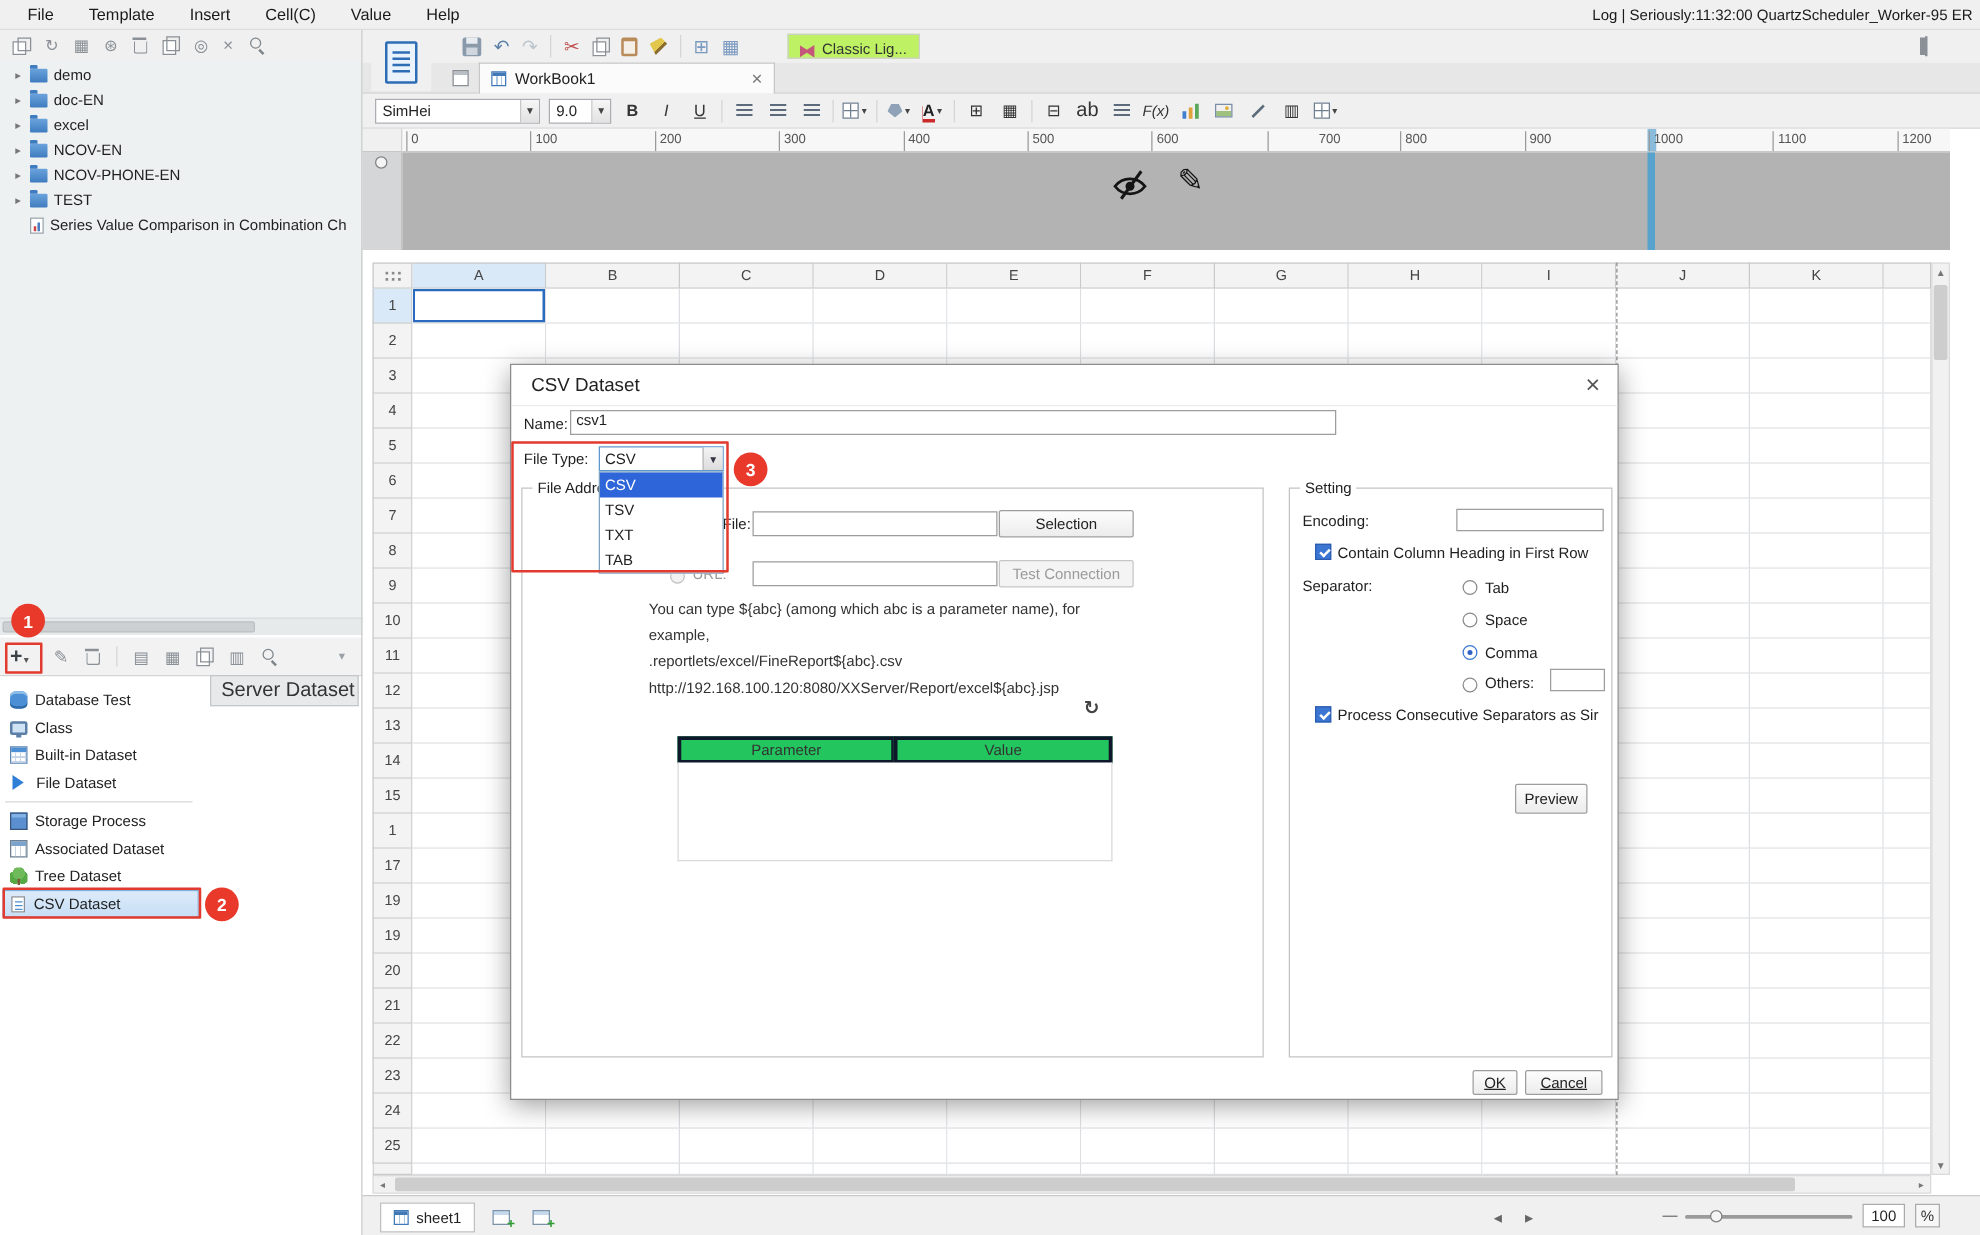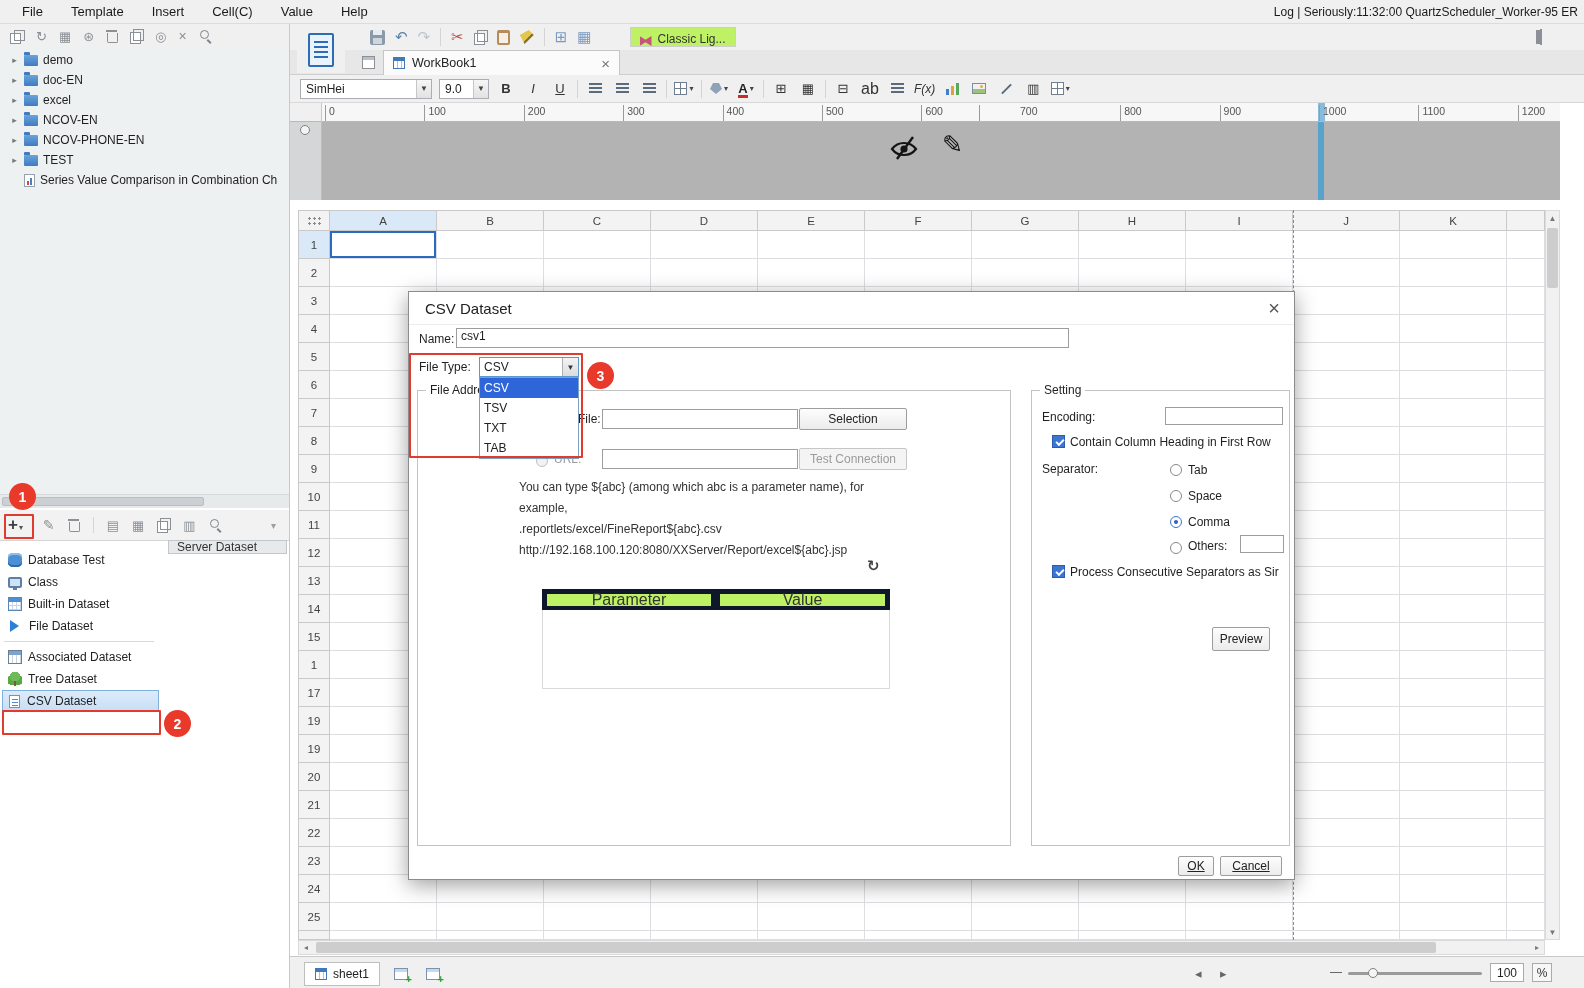--- a/index.html
+++ b/index.html
@@ -45,21 +45,21 @@
 #tree-thumb{position:absolute;left:2px;top:2px;width:202px;height:9px;background:#ccd0d2;border:1px solid #b9bec0;border-radius:2px}
 
 #ds-toolbar{left:0;top:510px;width:290px;height:30px;background:#f2f2f2;display:flex;align-items:center;gap:13px;padding-left:8px}
 .plus-wrap{display:flex;align-items:flex-end;width:22px}
 .plus{font-size:17px;font-weight:700;color:#3c4146;line-height:14px}
 .plus-caret{font-size:8px;color:#555;margin-left:1px}
 .pencil{color:#8a9096;font-size:14px}
 .tsep{width:1px;height:16px;background:#d5d5d5}
 .collapse{margin-left:auto;margin-right:14px;color:#9aa0a5;font-size:10px}
 
-#server-tab{left:168px;top:540px;width:119px;height:14px;background:#e7e9ea;border:1px solid #c3c7c9;display:flex;align-items:center;padding-left:8px;font-size:12px;color:#333;z-index:2}
+#server-tab{left:168px;top:540px;width:119px;height:25px;background:#e7e9ea;border:1px solid #c3c7c9;display:flex;align-items:center;padding-left:8px;font-size:16px;color:#333;z-index:2}
 #ds-list{left:0;top:540px;width:290px;height:448px;background:#fff;border-top:1px solid #d5d5d5;padding-top:8px}
 .ds-item{display:flex;align-items:center;gap:6px;height:22px;padding-left:8px;font-size:12px;color:#222}
 .ds-item.selected{width:157px;margin-left:2px;padding-left:5px;background:linear-gradient(#ddebfa,#c7def5);border:1px solid #7fb0de}
 .ds-divider{height:1px;background:#d9d9d9;margin:4px 8px 4px 4px;width:150px}
 .di{width:14px;height:14px;position:relative;flex:none}
 .di-db{background:#4d8fd4;border-radius:5px/4px;box-shadow:inset 0 2px 0 #8fc0ea,inset 0 -2px 0 #2f6aa8}
 .di-class{height:11px;margin-top:1px;border:2px solid #5b7fa6;background:#cfe3f5;border-radius:2px}
 .di-class::after{content:"";position:absolute;left:3px;bottom:-4px;width:4px;height:2px;background:#5b7fa6}
 .di-builtin{border:1px solid #5b85b5;background:linear-gradient(#4d8fd4 0 4px,#fff 4px)}
 .di-builtin::after{content:"";position:absolute;left:0;top:4px;right:0;bottom:0;background:repeating-linear-gradient(to right,transparent 0 3px,#c6d6e8 3px 4px),repeating-linear-gradient(to bottom,transparent 0 3px,#c6d6e8 3px 4px)}
@@ -185,21 +185,21 @@
 #file-group{left:8px;top:98px;width:594px;height:456px}
 #setting-group{left:622px;top:98px;width:259px;height:456px}
 .radio{position:absolute;width:12px;height:12px;border:1px solid #8a8a8a;border-radius:50%;background:#fff;flex:none}
 .radio.on{border-color:#3a76d2}
 .radio.on::after{content:"";position:absolute;left:3px;top:3px;width:4px;height:4px;border-radius:50%;background:#2f62c4}
 .radio.disabled{border-color:#c0c0c0;background:#f2f2f2}
 .radio.rel{position:relative}
 #hints{position:absolute;left:101px;top:86px;font-size:12px;color:#333;line-height:21px}
 #refresh{position:absolute;left:449px;top:166px;font-size:15px;font-weight:700;color:#444}
 #pt-head{position:absolute;left:124px;top:198px;width:348px;display:flex}
-.pt-h{height:22px;border:5px solid #0f172a;background:#bef264;display:flex;align-items:center;justify-content:center;font-size:16px;color:#333}
+.pt-h{height:22px;border:3px solid #0f172a;background:#22c55e;display:flex;align-items:center;justify-content:center;font-size:12px;color:#333}
 .pt-h + .pt-h{margin-left:-1px}
 #pt-body{position:absolute;left:124px;top:219px;width:348px;height:79px;border:1px solid #d9d9d9;border-top:none;background:#fff}
 .cb{position:absolute;width:13px;height:13px;border:1px solid #999;background:#fff}
 .cb.on{background:#3a76d2;border-color:#2c5cae}
 .cb.on::after{content:"";position:absolute;left:2.5px;top:3px;width:6px;height:3px;border-left:2px solid #fff;border-bottom:2px solid #fff;transform:rotate(-45deg)}
 .cliplbl{position:absolute;font-size:12px;color:#1f1f1f;white-space:nowrap;overflow:hidden;width:216px}
 #sep-radios{position:absolute;left:138px;top:66px}
 .radio-row{height:26px;display:flex;align-items:center;gap:6px;font-size:12px}
 #ok-btn{left:769px;top:564px;width:36px;height:20px}
 #cancel-btn{left:811px;top:564px;width:62px;height:20px}
@@ -308,20 +308,24 @@
       </div>
       <div class="ds-item">
         <span class="di di-builtin"></span>
         <span>Built-in Dataset</span>
       </div>
       <div class="ds-item">
         <span class="di di-filearrow"></span>
         <span>File Dataset</span>
       </div>
       <div class="ds-divider"></div>
+      <div class="ds-item">
+        <span class="di di-storage"></span>
+        <span>Storage Process</span>
+      </div>
       <div class="ds-item">
         <span class="di di-assoc"></span>
         <span>Associated Dataset</span>
       </div>
       <div class="ds-item">
         <span class="di di-tree"></span>
         <span>Tree Dataset</span>
       </div>
       <div class="ds-item selected">
         <span class="di di-csv"></span>
@@ -428,21 +432,21 @@
   <div id="ruler-corner" class="abs"></div>
   <div id="ruler-band" class="abs">
       <div id="ruler-marker"></div>
       <span class="tick" style="left: 3px;">0</span>
       <span class="tick" style="left: 102.4px;">100</span>
       <span class="tick" style="left: 201.8px;">200</span>
       <span class="tick" style="left: 301.2px;">300</span>
       <span class="tick" style="left: 400.6px;">400</span>
       <span class="tick" style="left: 500px;">500</span>
       <span class="tick" style="left: 599.4px;">600</span>
-      <span class="tick" style="left: 657px; padding-left: 40px;">700</span>
+      <span class="tick" style="left: 692px; padding-left: 40px;">700</span>
       <span class="tick" style="left: 798.2px;">800</span>
       <span class="tick" style="left: 897.6px;">900</span>
       <span class="tick" style="left: 997px;">1000</span>
       <span class="tick" style="left: 1096.4px;">1100</span>
       <span class="tick" style="left: 1195.8px;">1200</span>
     </div>
   <div id="param-left" class="abs">
       <span id="param-circle"></span>
     </div>
   <div id="param-pane" class="abs">

